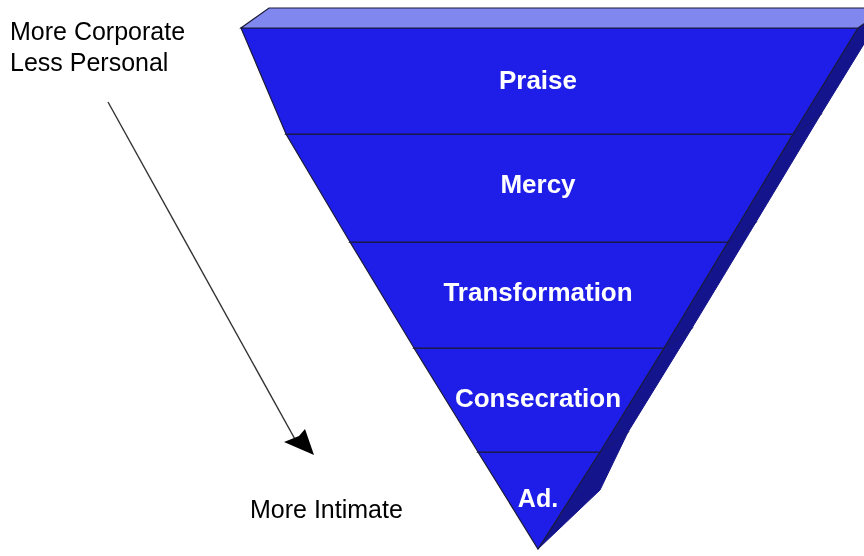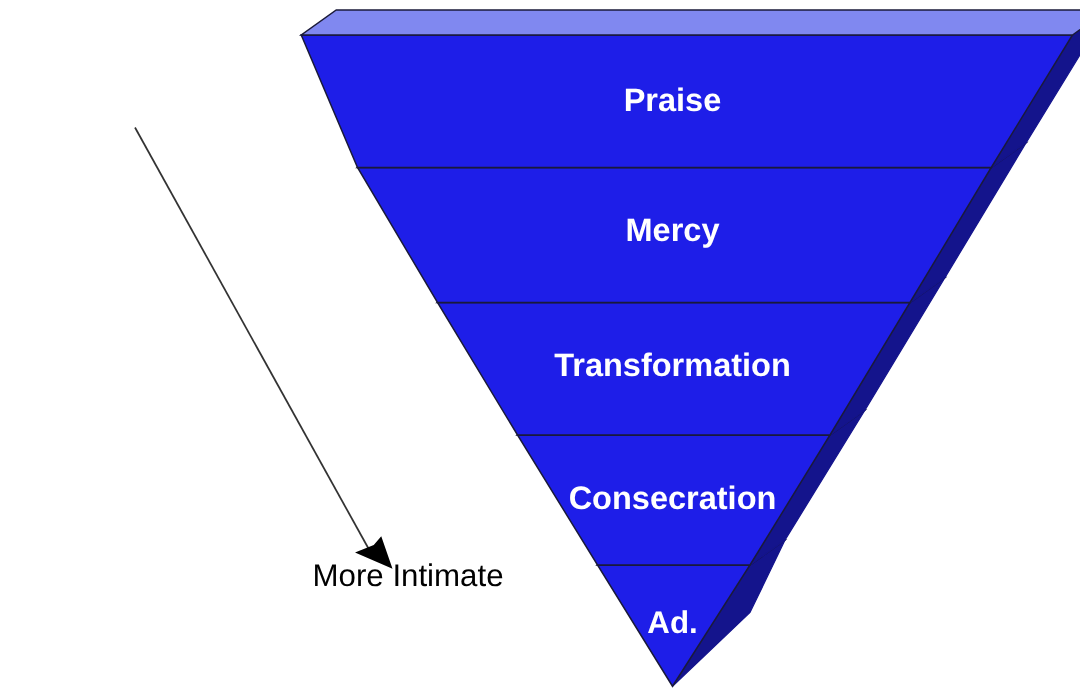--- a/index.html
+++ b/index.html
@@ -34,21 +34,21 @@
     color: #000000;
     white-space: nowrap;
     line-height: 1.25;
   }
   #corporate-label {
     left: 10px;
     top: 16px;
   }
   #intimate-label {
     left: 250px;
-    top: 446px;
+    top: 494px;
   }
   .tier-text {
     fill: #ffffff;
     font-family: "Liberation Sans", sans-serif;
     font-size: 26px;
     font-weight: bold;
     text-anchor: middle;
     dominant-baseline: middle;
   }
   .tier-text-small {
@@ -97,16 +97,20 @@
       <text class="tier-text" x="538" y="82">Praise</text>
     </g>
 
     <g>
       <line x1="108" y1="102" x2="296" y2="441" stroke="#333333" stroke-width="1.4"></line>
       <polygon points="314,455 284,442 299,436 305,429" fill="#000000"></polygon>
     </g>
 
   </svg>
 
+  <div class="axis-label" id="corporate-label">
+    <div>More Corporate</div>
+    <div>Less Personal</div>
+  </div>
 
   <div class="axis-label" id="intimate-label">More Intimate</div>
 
 </div>
 
 </body></html>

